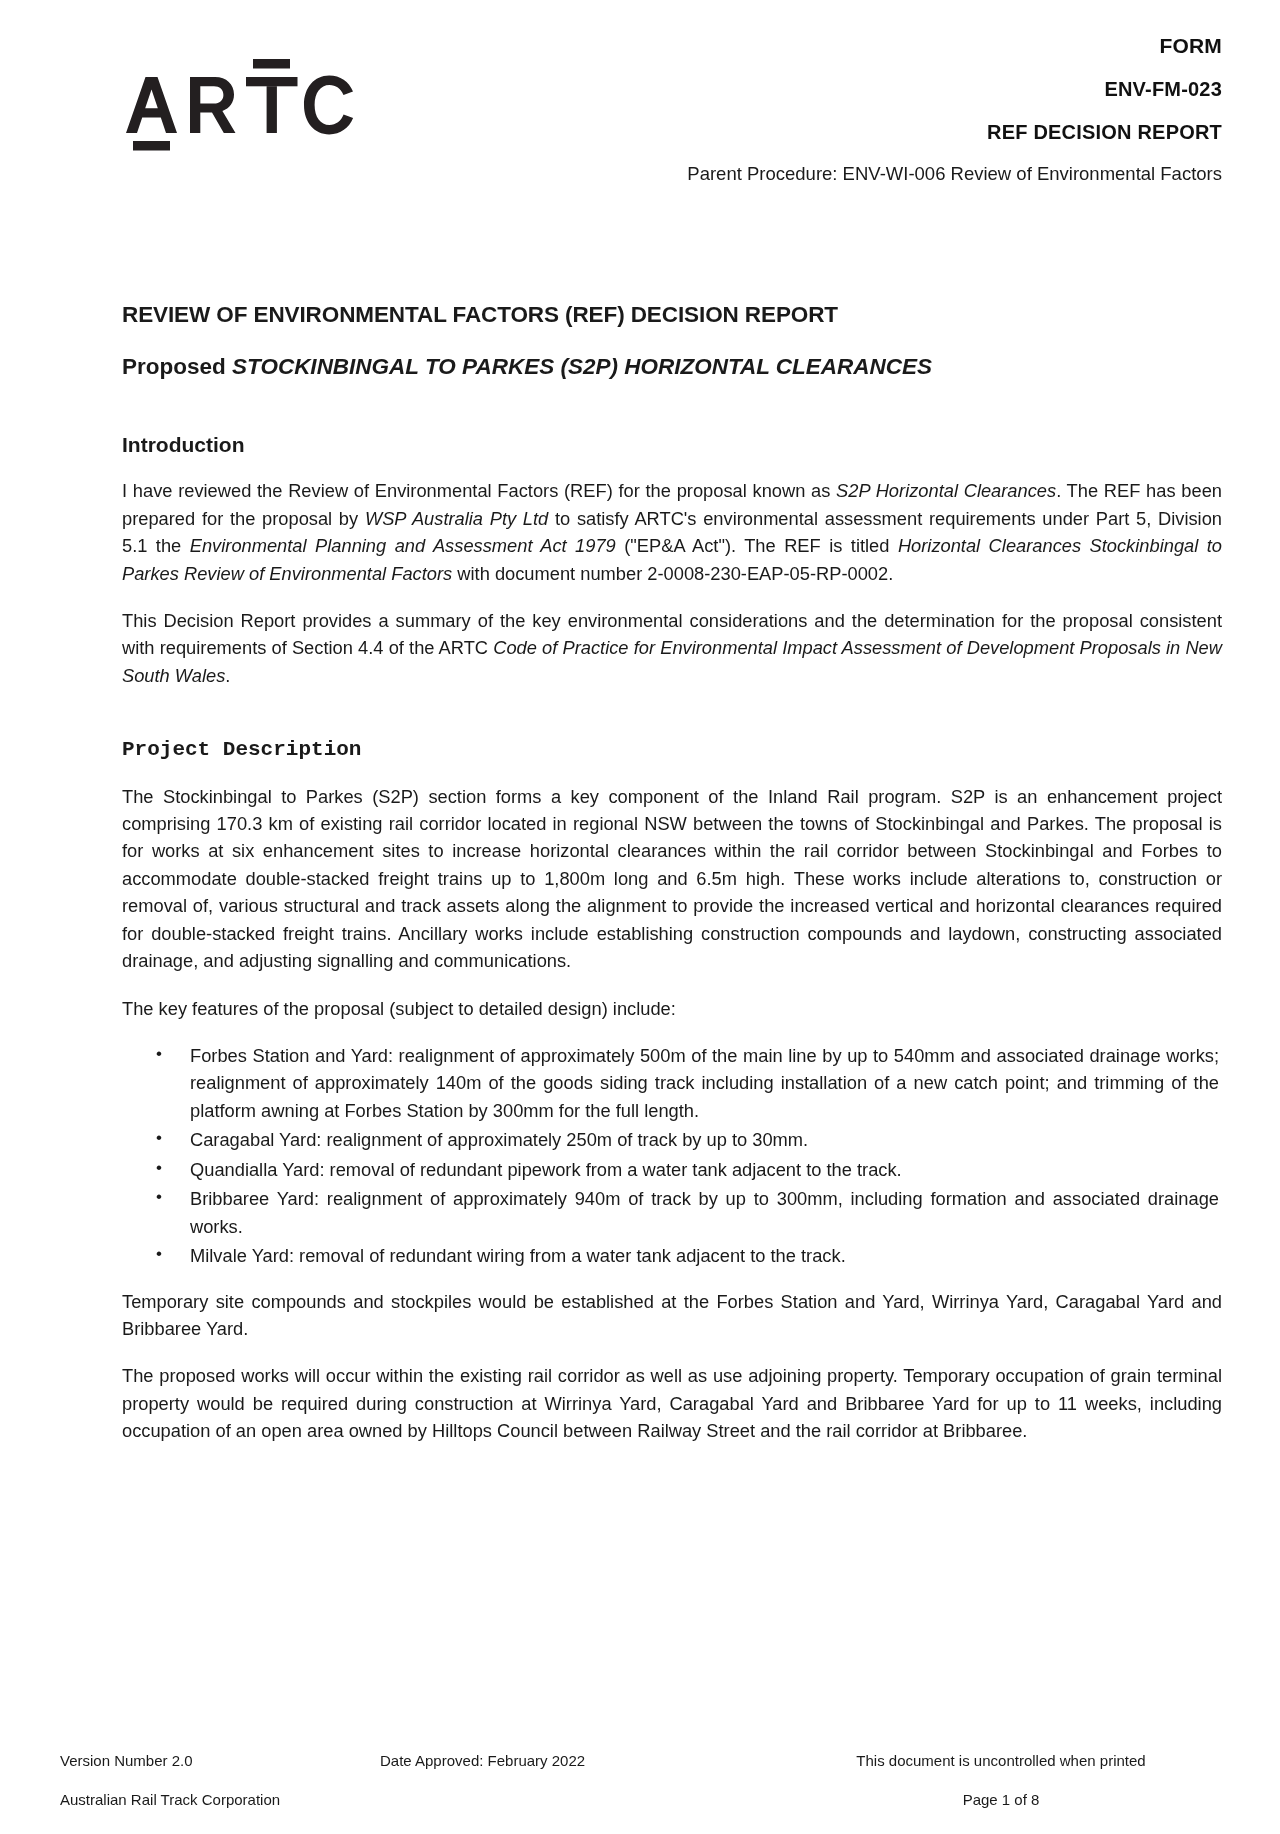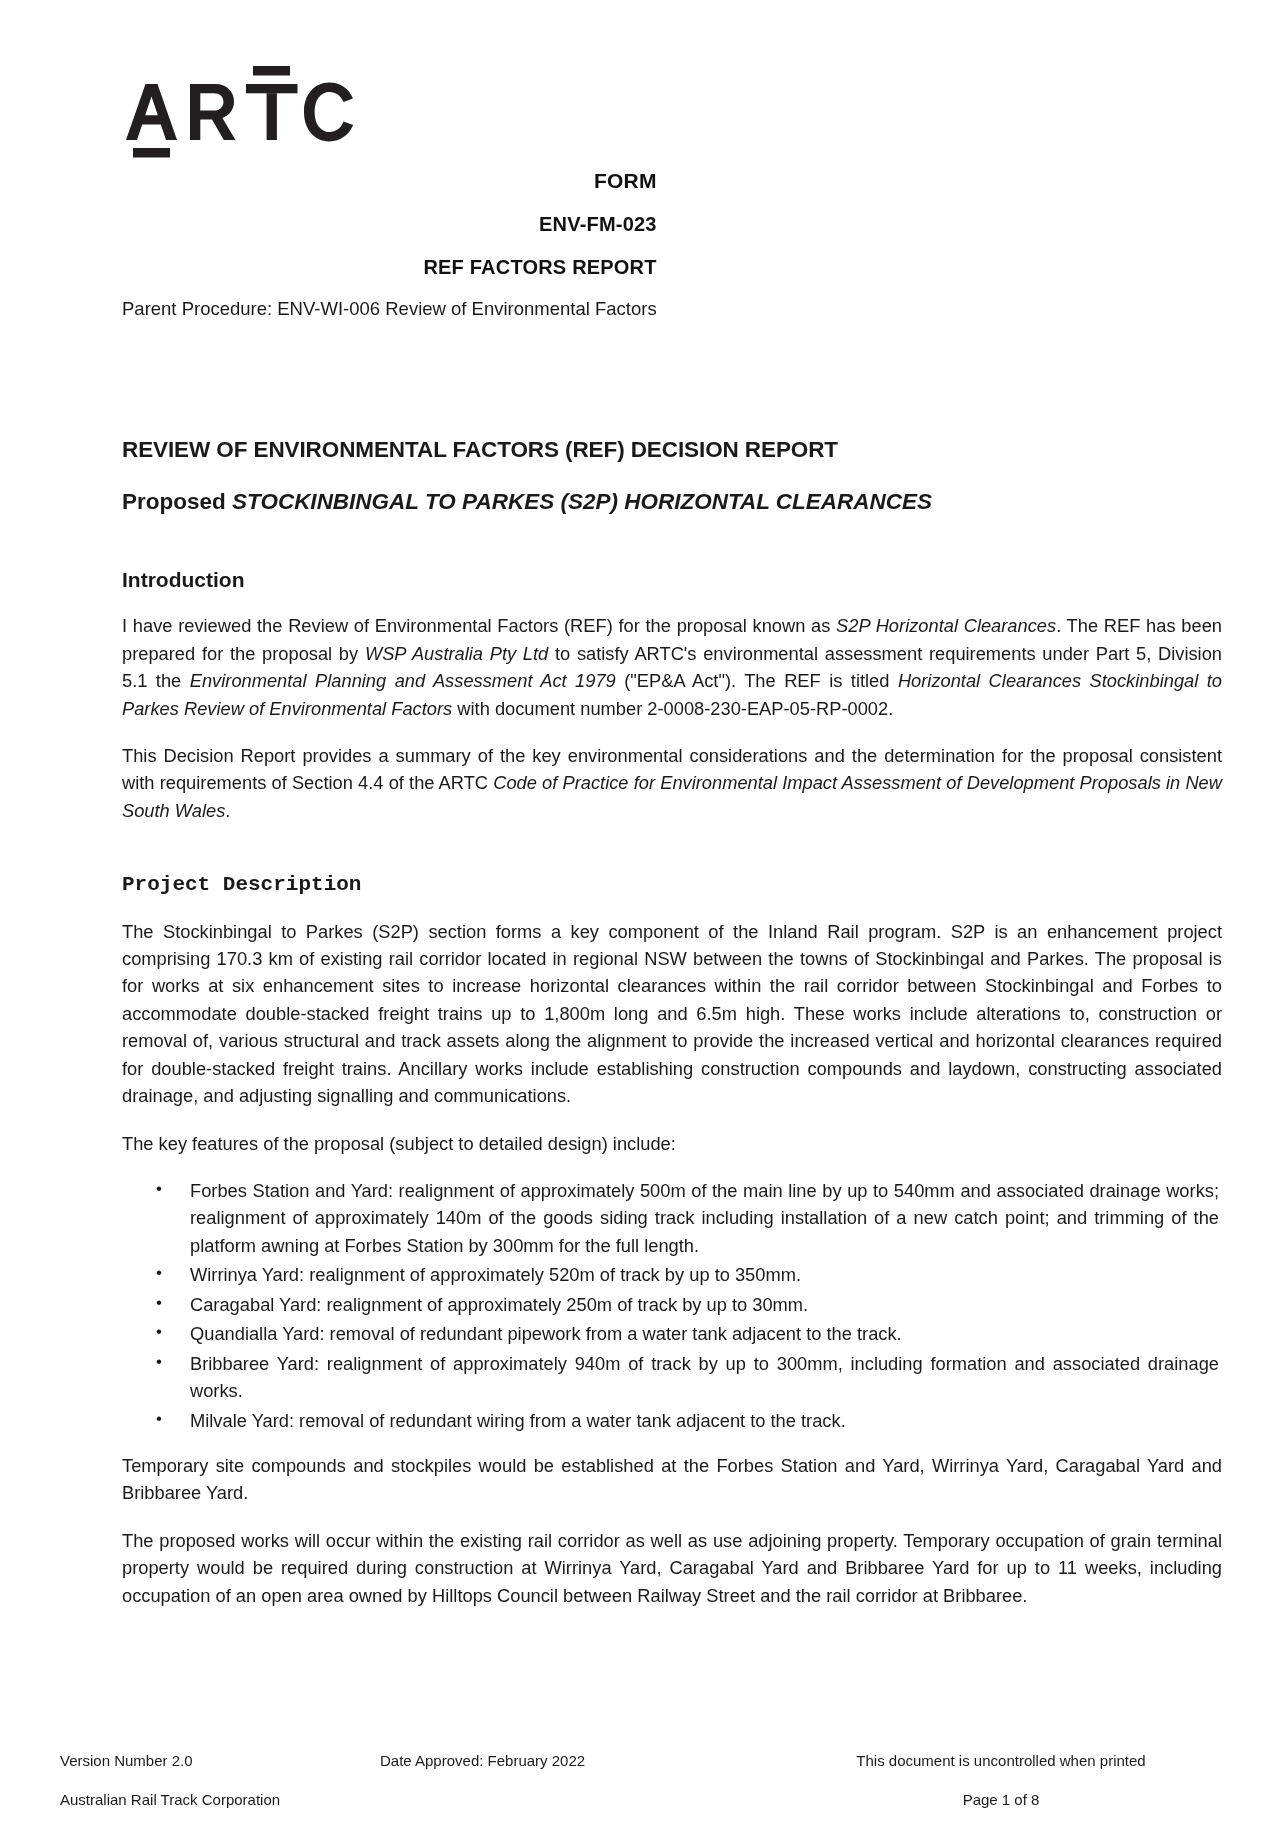--- a/index.html
+++ b/index.html
@@ -22,23 +22,22 @@
     height: 1834px;
     box-sizing: border-box;
     padding: 0;
   }
 
   
   .doc-header {
     display: flex;
     align-items: flex-start;
     justify-content: flex-start;
-    padding: 34px 58px 0 122px;
-    box-sizing: border-box;
-    flex-direction: column;
+    padding: 27px 58px 0 122px;
+    box-sizing: border-box;
   }
   .logo-wrap {
     width: 300px;
     padding-top: 28px;
   }
   .artc-logo {
     display: block;
   }
   .header-meta {
     text-align: right;
@@ -175,21 +174,21 @@
 
         <rect x="131" y="4" width="37" height="9.5" fill="#231f20"></rect>
 
         <path d="M231 36.5 C227 26.8 218.2 20.6 207.2 20.6 C192.4 20.6 182 32.5 182 50 C182 67.5 192.4 79.4 207.2 79.4 C218.4 79.4 227.2 73 231.1 63.1 L221.6 59.6 C219 66.2 213.9 70 207.4 70 C198.5 70 192.6 62.1 192.6 50 C192.6 37.9 198.5 30 207.4 30 C213.8 30 218.8 33.6 221.5 40 Z" fill="#231f20"></path>
       </svg>
     </div>
 
     <div class="header-meta">
       <div class="line l1">FORM</div>
       <div class="line l2">ENV-FM-023</div>
-      <div class="line l3">REF FACTORS REPORT</div>
+      <div class="line l3">REF DECISION REPORT</div>
       <div class="parent-proc">Parent Procedure: ENV-WI-006 Review of Environmental Factors</div>
     </div>
 
   </div>
 
   <div class="content">
 
     <div class="title-block">
       <h1 class="doc-title">REVIEW OF ENVIRONMENTAL FACTORS (REF) DECISION REPORT</h1>
       <h2 class="doc-subtitle"><span>Proposed </span><span class="it">STOCKINBINGAL TO PARKES (S2P) HORIZONTAL CLEARANCES</span></h2>
@@ -202,21 +201,20 @@
     <p class="body-text"><span>This Decision Report provides a summary of the key environmental considerations and the determination for the proposal consistent with requirements of Section 4.4 of the ARTC </span><span class="it">Code of Practice for Environmental Impact Assessment of Development Proposals in New South Wales</span><span>.</span></p>
 
     <h3 class="section-heading tight">Project Description</h3>
 
     <p class="body-text">The Stockinbingal to Parkes (S2P) section forms a key component of the Inland Rail program. S2P is an enhancement project comprising 170.3 km of existing rail corridor located in regional NSW between the towns of Stockinbingal and Parkes. The proposal is for works at six enhancement sites to increase horizontal clearances within the rail corridor between Stockinbingal and Forbes to accommodate double-stacked freight trains up to 1,800m long and 6.5m high. These works include alterations to, construction or removal of, various structural and track assets along the alignment to provide the increased vertical and horizontal clearances required for double-stacked freight trains. Ancillary works include establishing construction compounds and laydown, constructing associated drainage, and adjusting signalling and communications.</p>
 
     <p class="body-text nojust">The key features of the proposal (subject to detailed design) include:</p>
 
     <ul class="feature-list">
       <li>Forbes Station and Yard: realignment of approximately 500m of the main line by up to 540mm and associated drainage works; realignment of approximately 140m of the goods siding track including installation of a new catch point; and trimming of the platform awning at Forbes Station by 300mm for the full length.</li>
-      <li>Wirrinya Yard: realignment of approximately 520m of track by up to 350mm.</li>
       <li>Caragabal Yard: realignment of approximately 250m of track by up to 30mm.</li>
       <li>Quandialla Yard: removal of redundant pipework from a water tank adjacent to the track.</li>
       <li>Bribbaree Yard: realignment of approximately 940m of track by up to 300mm, including formation and associated drainage works.</li>
       <li>Milvale Yard: removal of redundant wiring from a water tank adjacent to the track.</li>
     </ul>
 
     <p class="body-text">Temporary site compounds and stockpiles would be established at the Forbes Station and Yard, Wirrinya Yard, Caragabal Yard and Bribbaree Yard.</p>
 
     <p class="body-text">The proposed works will occur within the existing rail corridor as well as use adjoining property. Temporary occupation of grain terminal property would be required during construction at Wirrinya Yard, Caragabal Yard and Bribbaree Yard for up to 11 weeks, including occupation of an open area owned by Hilltops Council between Railway Street and the rail corridor at Bribbaree.</p>
 

